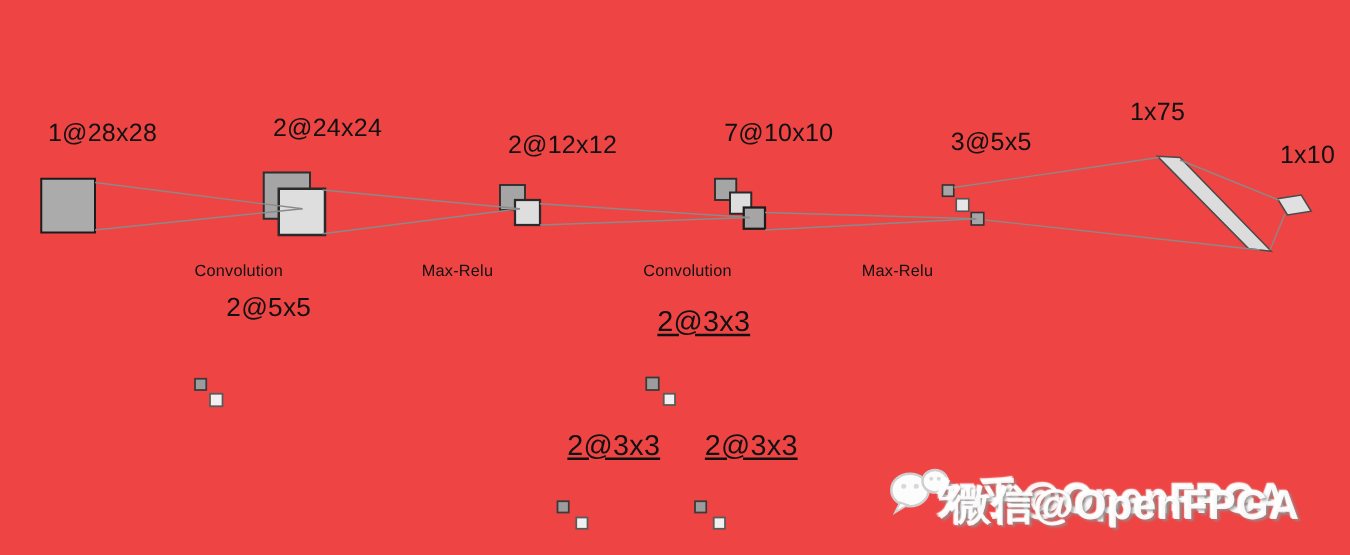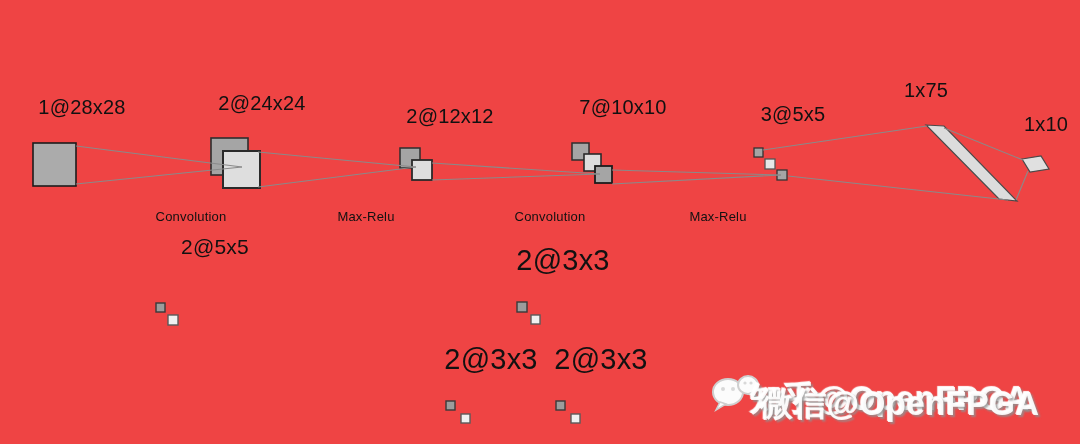--- a/index.html
+++ b/index.html
@@ -25,21 +25,21 @@
   .lbl {
     position: absolute;
     transform: translateX(-50%);
     color: #111111;
     white-space: nowrap;
     font-size: 20px;
     letter-spacing: 0.2px;
   }
   .lbl-op { font-size: 13px; }
   .lbl-kernel-sm { font-size: 21px; }
-  .lbl-kernel { font-size: 29px; }
+  .lbl-kernel { font-size: 23px; text-decoration: underline; }
   .watermark {
     position: absolute;
     left: 708px;
     top: 366px;
     width: 328px;
     height: 74px;
   }
   .wm-icon {
     position: absolute;
     left: 2px;

